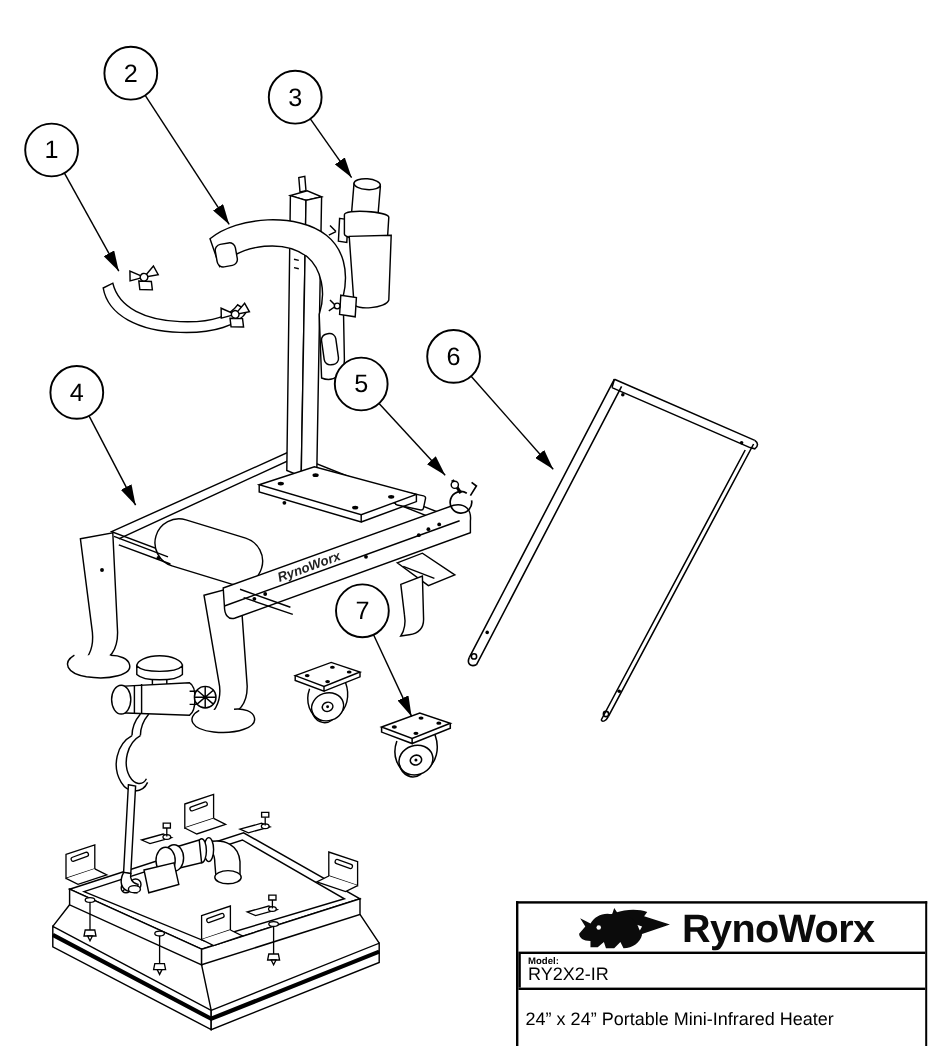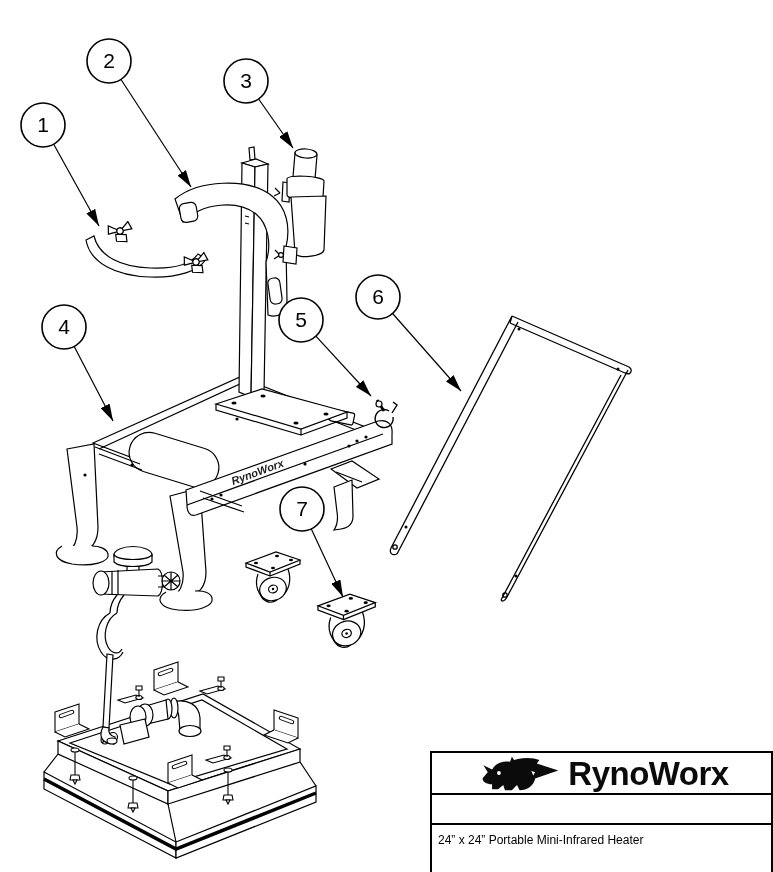--- a/index.html
+++ b/index.html
@@ -11,21 +11,21 @@
     box-sizing:border-box;border:2px solid #000;border-bottom:none;background:#fff;}
   .tb-logo-row{height:40px;border-bottom:2px solid #000;display:flex;align-items:center;
     justify-content:center;gap:8px;overflow:hidden;}
   .tb-brand{font-size:33px;font-weight:bold;letter-spacing:-.5px;color:#0b0b0b;line-height:1;}
   .tb-fields-row{height:28px;border-bottom:2px solid #000;display:flex;}
   .tb-cell{flex:1;box-sizing:border-box;padding:1px 0 0 6px;}
   .tb-cell.right{border-left:2px solid #000;flex:0 0 154px;}
   .tb-label{font-size:8px;font-weight:bold;line-height:9px;}
   .tb-value{font-size:15px;line-height:16px;}
   .tb-desc-row{padding:1px 0 0 6px;}
-  .tb-desc-row .tb-value{font-size:12px;margin-top:6px;}
+  .tb-desc-row .tb-value{font-size:15px;margin-top:16px;}
 </style>
 </head>
 <body>
 
 <div id="page">
 
 <svg id="drawing" width="773" height="872" viewBox="0 0 773 872">
   <defs>
     <marker id="arrow" markerUnits="userSpaceOnUse" markerWidth="18" markerHeight="10" refX="17" refY="5" orient="auto">
       <path d="M0,0 L17,5 L0,10 Z" fill="#000"></path>
@@ -270,18 +270,22 @@
   <div class="title-block">
     <div class="tb-logo-row">
       <svg width="86" height="38" viewBox="0 0 100 44">
         <path d="M30,16 C42,5 64,2 76,7 L73,11 L98,19 L66,30 L71,21 C56,15 44,15 34,20 Z" fill="#0b0b0b"></path>
         <path d="M10,28 L16,21 L11,13 L21,18 C25,11 33,7 42,9 L44,3 L48,9 C58,9 66,15 68,23 L71,29 C69,37 62,42 53,42 L50,36 L44,42 L36,42 L34,36 L28,41 L21,41 L21,35 C14,35 10,32 10,28 Z" fill="#0b0b0b"></path>
         <circle cx="29" cy="22" r="2.2" fill="#fff"></circle>
       </svg>
       <span class="tb-brand">RynoWorx</span>
     </div>
     <div class="tb-fields-row">
+      <div class="tb-cell right">
+        <div class="tb-label">Model:</div>
+        <div class="tb-value">RY2X2-IR</div>
+      </div>
     </div>
     <div class="tb-desc-row">
       <div class="tb-value">24” x 24” Portable Mini-Infrared Heater</div>
     </div>
   </div>
 </div>
 
 </body></html>

